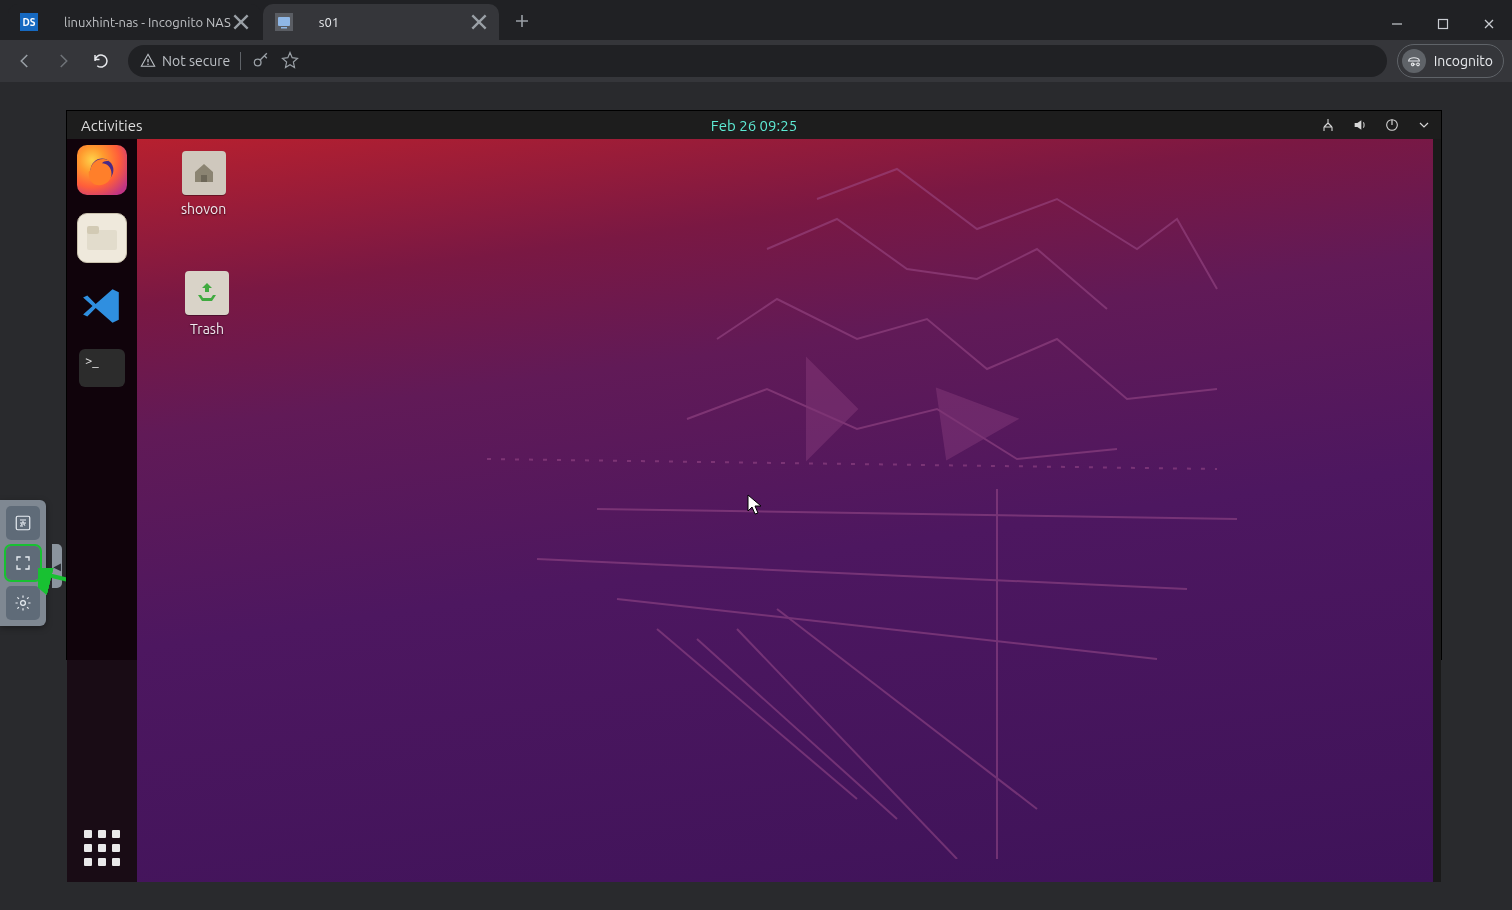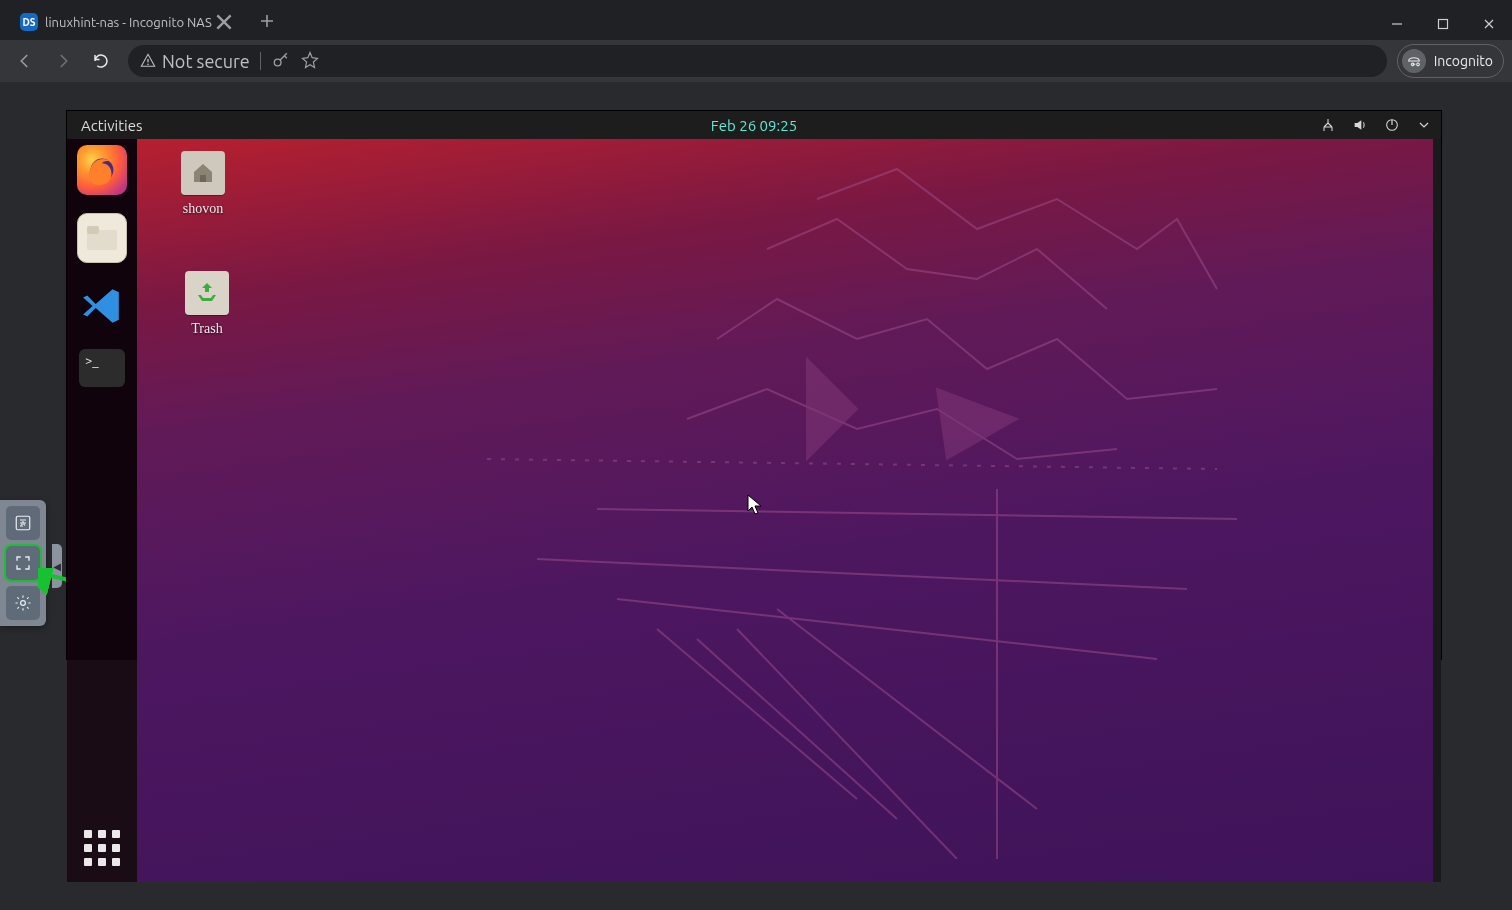--- a/index.html
+++ b/index.html
@@ -4,35 +4,35 @@
 <style>
   * { margin: 0; padding: 0; box-sizing: border-box; }
   html, body { width: 1512px; height: 910px; background: #000; font-family: "Segoe UI", Ubuntu, Arial, sans-serif; overflow: hidden; }
 
   
   .chrome-window { width: 1512px; height: 910px; display: flex; flex-direction: column; background:#202124; }
   .titlebar { height: 40px; background:#202124; display:flex; align-items:flex-end; }
   .tabstrip { display:flex; align-items:flex-end; height:40px; padding-left:8px; flex:1; }
   .tab { height:36px; min-width:236px; display:flex; align-items:center; padding:0 10px 0 12px; border-radius:10px 10px 0 0; color:#bfc1c4; font-size:13px; background:#202124; margin-right:2px; }
   .tab.active { background:#35363a; color:#e8eaed; }
-  .tab .favicon { width:18px; height:18px; border-radius:5px; margin-right:7px; display:flex; align-items:center; justify-content:center; font-size:10px; font-weight:700; }
+  .tab .favicon { width:18px; height:18px; border-radius:0; margin-right:26px; display:flex; align-items:center; justify-content:center; font-size:10px; font-weight:700; }
   .tab .favicon.dsm { background:#1669c1; color:#fff; }
   .tab .favicon.sy  { background:#5a5d63; }
   .tab .title { flex:1; white-space:nowrap; overflow:hidden; text-overflow:ellipsis; }
   .tab .close { width:20px; height:20px; display:flex; align-items:center; justify-content:center; color:#9aa0a6; border-radius:50%; }
   .newtab { width:30px; height:30px; display:flex; align-items:center; justify-content:center; color:#9aa0a6; margin-left:6px; margin-bottom:4px; }
   .win-controls { display:flex; align-items:center; margin-left:auto; }
   .win-btn { width:46px; height:32px; display:flex; align-items:center; justify-content:center; color:#c9ccd1; }
   .win-btn svg { width:12px; height:12px; }
 
   .toolbar { height:42px; background:#35363a; display:flex; align-items:center; padding:0 8px; gap:4px; }
   .tb-btn { width:34px; height:34px; display:flex; align-items:center; justify-content:center; color:#9aa0a6; border-radius:50%; }
   .tb-btn.enabled { color:#e8eaed; }
   .omnibox { flex:1; height:32px; background:#202124; border-radius:16px; display:flex; align-items:center; padding:0 12px; color:#e8eaed; font-size:15px; margin:0 6px; gap:10px; }
-  .omnibox .sec { color:#bdc1c6; font-size:18px; display:flex; align-items:center; gap:6px; white-space:nowrap; }
+  .omnibox .sec { color:#bdc1c6; font-size:14px; display:flex; align-items:center; gap:6px; white-space:nowrap; }
   .omnibox .divider { width:1px; height:18px; background:#5f6368; }
   .omnibox .url { flex:1; white-space:nowrap; overflow:hidden; text-overflow:ellipsis; color:#bdc1c6; }
   .incognito { display:flex; align-items:center; gap:8px; color:#e8eaed; font-size:14px; padding:4px 10px 4px 4px; border-radius:18px; border:1px solid #5f6368; }
   .incognito .hat { width:24px; height:24px; background:#5f6368; border-radius:50%; display:flex; align-items:center; justify-content:center; }
 
   
   .viewport { flex:1; background:#292a2d; display:flex; justify-content:center; position:relative; }
 
   
   .novnc-bar { position:absolute; left:0; top:418px; background:#7f8892; border-radius:0 6px 6px 0; padding:6px; display:flex; flex-direction:column; gap:6px; box-shadow:0 2px 6px rgba(0,0,0,.35); }
@@ -56,40 +56,54 @@
   .dock { width:70px; background:rgba(20,4,14,0.78); display:flex; flex-direction:column; align-items:center; padding-top:6px; gap:18px; }
   .dock .app { width:50px; height:50px; border-radius:10px; display:flex; align-items:center; justify-content:center; }
   .dock .firefox { background: radial-gradient(circle at 30% 30%, #ffd24a 0%, #ff9a2e 25%, #ff5e3a 55%, #c13584 85%); }
   .dock .files   { background:#efe9dc; border:1px solid #c9c1ad; }
   .dock .vscode  { }
   .dock .term    { background:#2c2c2c; width:46px; height:38px; border-radius:6px; display:flex; align-items:flex-start; justify-content:flex-start; padding:4px 6px; color:#ddd; font-size:13px; }
   .dock .spacer  { flex:1; }
   .dock .apps-grid { width:40px; height:40px; display:grid; grid-template-columns:repeat(3,8px); grid-template-rows:repeat(3,8px); gap:6px; align-content:center; justify-content:center; margin-bottom:14px; }
   .dock .apps-grid span { background:#e9e9e9; border-radius:1px; width:8px; height:8px; }
 
-  .desktop { flex:1; position:relative; background: linear-gradient(172deg, #b7202f 0%, #7a1843 18%, #611a57 32%, #4d1760 55%, #3e1359 100%); overflow:hidden;font-family:Liberation Serif, serif; }
+  .desktop { flex:1; position:relative; background: linear-gradient(172deg, #b7202f 0%, #7a1843 18%, #611a57 32%, #4d1760 55%, #3e1359 100%); overflow:hidden; }
   .desktop .cat { position:absolute; left:200px; top:20px; width:900px; height:700px; opacity:.55; }
   .desktop .icon-item { position:absolute; text-align:center; color:#f2e9ef; font-size:14px; text-shadow:0 1px 2px rgba(0,0,0,.7); }
   .desktop .icon-item .box { width:44px; height:44px; margin:0 auto 6px auto; background:#cfc8bd; border-radius:4px; display:flex; align-items:center; justify-content:center; box-shadow:0 1px 0 rgba(0,0,0,.35); }
   .desktop .icon-item.trash .box { background:#d9d3c8; }
   .desktop .icon-item.trash .recycle { width:24px; height:24px; }
   .cursor { position:absolute; width:16px; height:22px; }
 
   .scrollbar-v { position:absolute; right:0; top:0; width:8px; height:100%; background:#1a1a1a; }
 </style>
 </head>
 <body>
 
 <div class="chrome-window">
 
   <div class="titlebar">
     <div class="tabstrip">
       <div class="tab">
         <span class="favicon dsm">DS</span>
         <span class="title">linuxhint-nas - Incognito NAS</span>
+        <span class="close">
+          <svg viewBox="0 0 12 12">
+              <path d="M2 2 L10 10 M10 2 L2 10" stroke="currentColor" stroke-width="1.4"></path>
+            </svg>
+        </span>
+      </div>
+      <div class="tab active">
+        <span class="favicon sy">
+          <svg width="14" height="14" viewBox="0 0 14 14">
+              <rect x="1" y="2" width="12" height="9" rx="1" fill="#8fb7e6"></rect>
+              <rect x="4" y="12" width="6" height="1.5" fill="#8fb7e6"></rect>
+            </svg>
+        </span>
+        <span class="title">s01</span>
         <span class="close">
           <svg viewBox="0 0 12 12">
               <path d="M2 2 L10 10 M10 2 L2 10" stroke="currentColor" stroke-width="1.4"></path>
             </svg>
         </span>
       </div>
       <div class="newtab">
         <svg viewBox="0 0 14 14" width="14" height="14">
             <path d="M7 1v12M1 7h12" stroke="#9aa0a6" stroke-width="1.6"></path>
           </svg>

